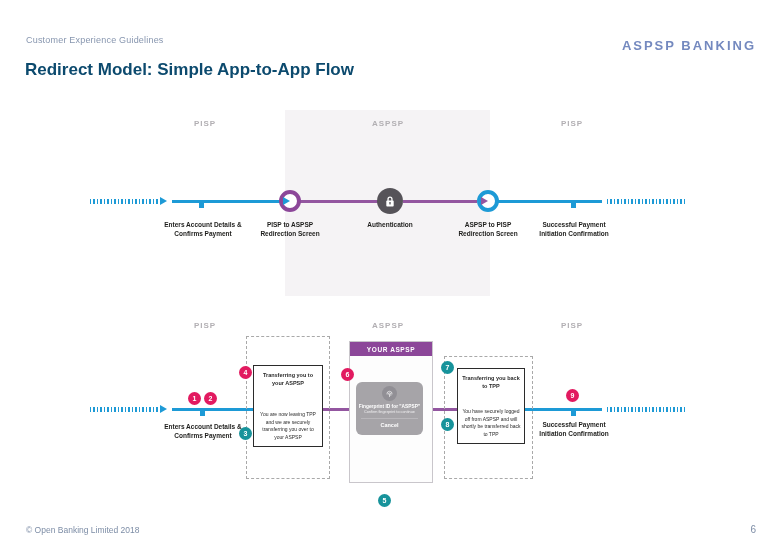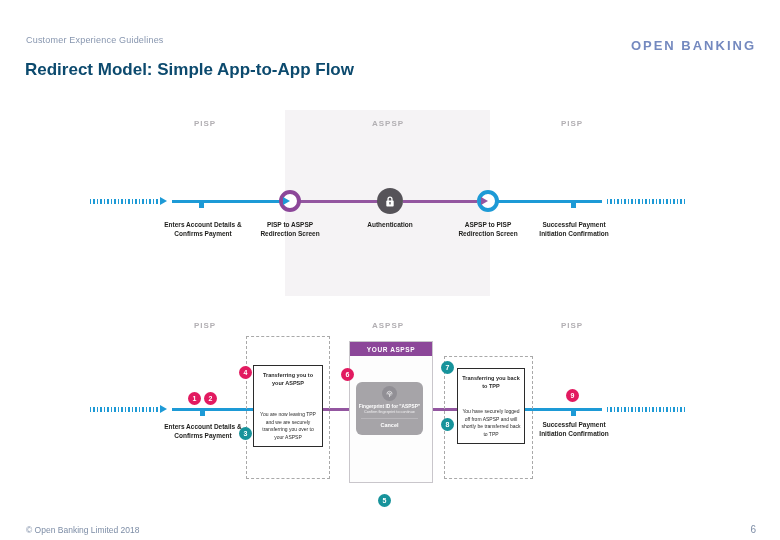--- a/index.html
+++ b/index.html
@@ -56,21 +56,21 @@
   .mk-pink{background:#e21a60;}
   .mk-teal{background:#17939b;}
 </style>
 </head>
 <body>
 
 <div id="slide">
 
   <div class="eyebrow">Customer Experience Guidelines</div>
   <div class="title">Redirect Model: Simple App-to-App Flow</div>
-  <div class="logo">OPEN BANKING</div>
+  <div class="logo">ASPSP BANKING</div>
 
   <div>
     <div class="panel"></div>
 
     <div class="col-label" style="left:180px;top:106px;width:50px;">PISP</div>
     <div class="col-label" style="left:358px;top:106px;width:60px;">ASPSP</div>
     <div class="col-label" style="left:547px;top:106px;width:50px;">PISP</div>
 
     <div class="dotted" style="left:90px;top:186px;width:70px;"></div>
     <div class="arrow blue" style="left:160px;top:184px;"></div>

